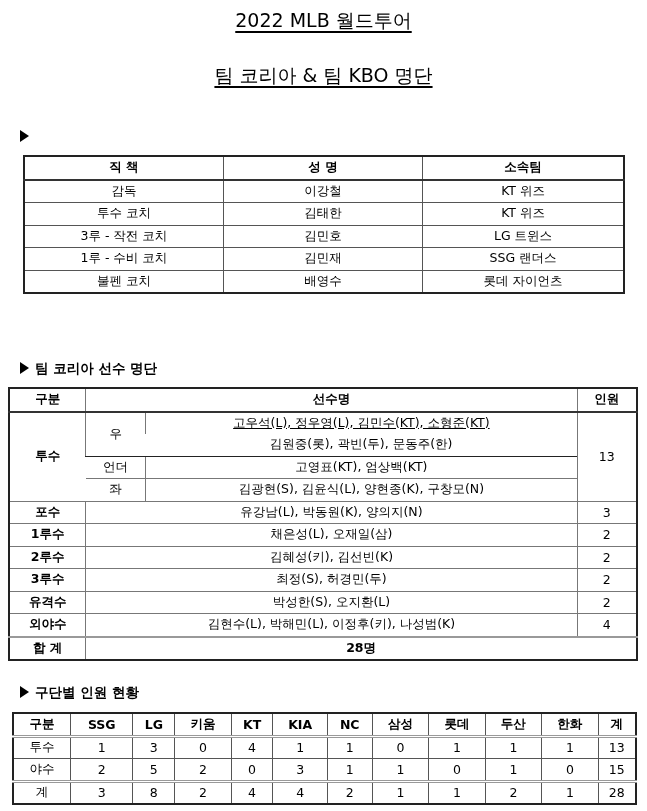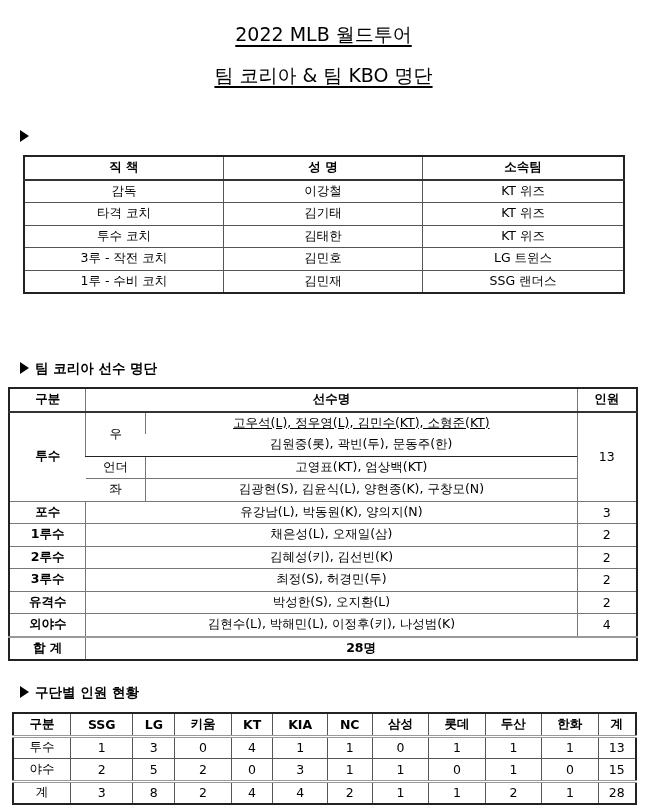--- a/index.html
+++ b/index.html
@@ -6,21 +6,21 @@
   body {
     width: 647px; height: 811px; position: relative; overflow: hidden;
     font-family: "DejaVu Sans", "Liberation Sans", sans-serif;
     color: #000;
   }
   .title {
     position: absolute; left: 0; width: 647px; text-align: center;
     font-size: 19px; letter-spacing: 0px;
   }
   .title span { text-decoration: underline; text-underline-offset: 4px; text-decoration-thickness: 1.5px; }
-  .t1 { top: 22px; }
+  .t1 { top: 8px; }
   .t2 { top: 63px; }
   .section-head {
     position: absolute; left: 20px; font-size: 13.5px; font-weight: bold;
   }
   .section-head .tri { display: inline-block; width: 0; height: 0; border-top: 6px solid transparent; border-bottom: 6px solid transparent; border-left: 9px solid #000; margin-right: 6px; vertical-align: -1px; }
   table { position: absolute; border-collapse: collapse; font-size: 12.5px; }
   td, th { text-align: center; padding: 0; font-weight: normal; }
   
   #coach { left: 23px; top: 155px; width: 602px; border: 2px solid #222; }
   #coach td, #coach th { height: 21.5px; border-bottom: 1px solid #555; border-left: 1px solid #555; }
@@ -64,38 +64,38 @@
       <th>소속팀</th>
     </tr>
   </thead>
   <tbody>
     <tr>
         <td>감독</td>
         <td>이강철</td>
         <td>KT 위즈</td>
       </tr>
     <tr>
-        <td>타격 코치</td>
-        <td>김기태</td>
-        <td>KT 위즈</td>
-      </tr>
-    <tr>
         <td>투수 코치</td>
         <td>김태한</td>
         <td>KT 위즈</td>
       </tr>
     <tr>
         <td>3루 - 작전 코치</td>
         <td>김민호</td>
         <td>LG 트윈스</td>
       </tr>
     <tr>
         <td>1루 - 수비 코치</td>
         <td>김민재</td>
         <td>SSG 랜더스</td>
+      </tr>
+    <tr>
+        <td>불펜 코치</td>
+        <td>배영수</td>
+        <td>롯데 자이언츠</td>
       </tr>
   </tbody>
 </table>
 
 <div class="section-head" style="top:360px;">
   <span class="tri"></span><span>팀 코리아 선수 명단</span>
 </div>
 
 <table id="players">
   <colgroup>

